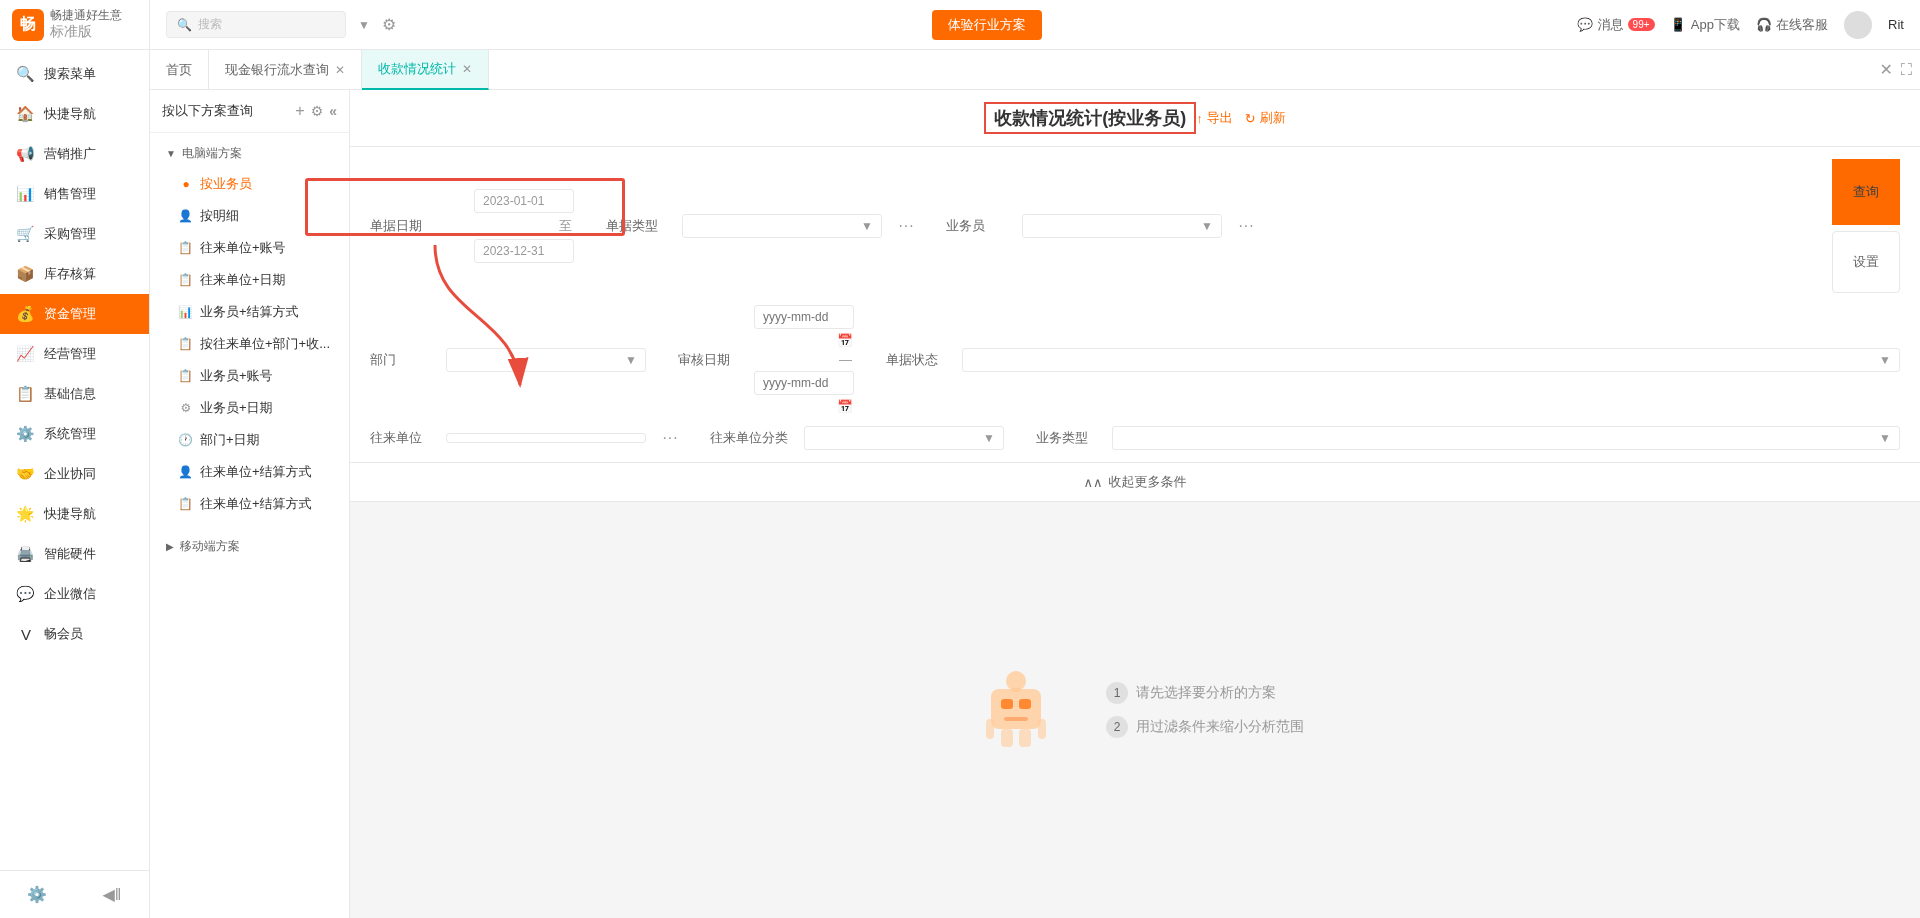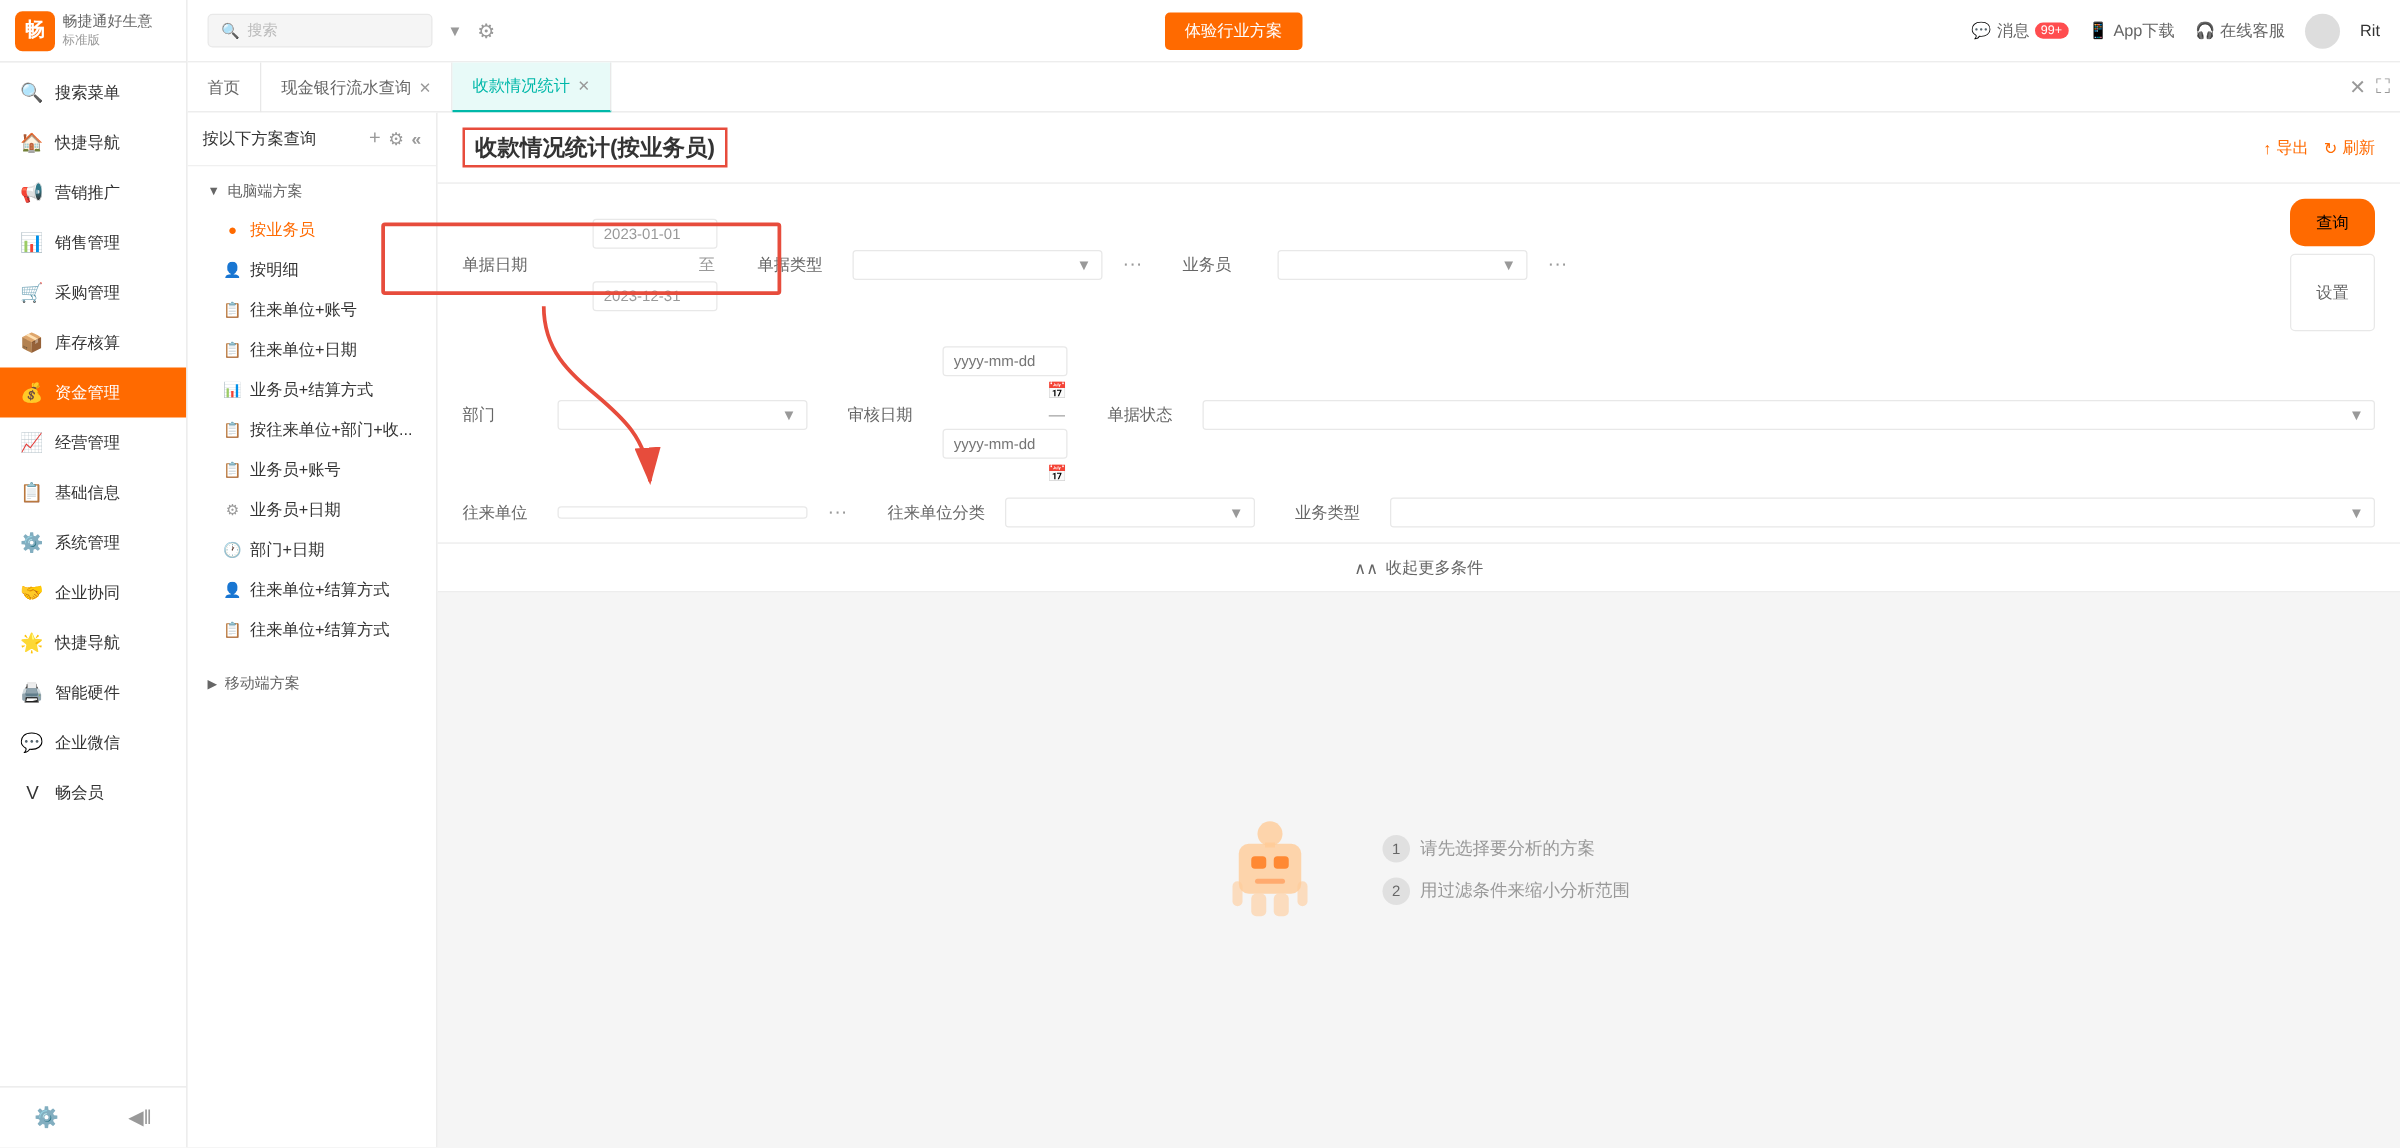--- a/index.html
+++ b/index.html
@@ -3,21 +3,21 @@
   <meta charset="utf-8">
   <style>
     * { margin: 0; padding: 0; box-sizing: border-box; }
     body { font-family: 'Microsoft YaHei', Arial, sans-serif; font-size: 13px; background: #f5f5f5; width: 1920px; height: 918px; overflow: hidden; display: flex; }
 
     
     .sidebar { width: 150px; background: #fff; border-right: 1px solid #e8e8e8; display: flex; flex-direction: column; height: 918px; flex-shrink: 0; }
     .sidebar-logo { height: 50px; display: flex; align-items: center; padding: 0 12px; border-bottom: 1px solid #e8e8e8; }
     .logo-icon { width: 32px; height: 32px; background: #ff6a00; border-radius: 6px; display: flex; align-items: center; justify-content: center; color: white; font-size: 16px; font-weight: bold; margin-right: 6px; }
     .logo-text { font-size: 12px; color: #666; line-height: 1.2; }
-    .logo-badge { font-size: 10px; color: #999; }
+    .logo-badge { font-size: 14px; color: #999; }
     .sidebar-nav { flex: 1; overflow-y: auto; padding: 4px 0; }
     .nav-item { display: flex; align-items: center; padding: 10px 16px; cursor: pointer; color: #333; font-size: 13px; }
     .nav-item.active { background: #ff6a00; color: white; }
     .nav-item .nav-icon { width: 20px; height: 20px; margin-right: 8px; display: flex; align-items: center; justify-content: center; font-size: 15px; }
     .sidebar-bottom { padding: 8px 0; border-top: 1px solid #e8e8e8; display: flex; align-items: center; justify-content: space-around; }
     .sidebar-bottom-btn { padding: 6px; cursor: pointer; color: #999; font-size: 16px; }
 
     
     .main { flex: 1; display: flex; flex-direction: column; height: 918px; overflow: hidden; }
 
@@ -53,40 +53,40 @@
     .scheme-label { font-size: 12px; color: #666; padding: 6px 16px; display: flex; align-items: center; gap: 6px; cursor: pointer; }
     .scheme-label .arrow { font-size: 10px; }
     .scheme-item { display: flex; align-items: center; padding: 7px 16px 7px 28px; font-size: 13px; color: #333; cursor: pointer; gap: 6px; }
     .scheme-item.active { color: #ff6a00; }
     .scheme-item .item-icon { width: 16px; height: 16px; display: flex; align-items: center; justify-content: center; font-size: 12px; }
 
     
     .right-panel { flex: 1; display: flex; flex-direction: column; overflow: hidden; }
 
     
-    .page-header { background: #fff; padding: 12px 20px; border-bottom: 1px solid #e8e8e8; display: flex; align-items: center; justify-content: space-between; }
+    .page-header { background: #fff; padding: 12px 20px; border-bottom: 1px solid #e8e8e8; display: flex; align-items: center; justify-content: center; }
     .page-title { font-size: 18px; font-weight: 600; color: #333; border: 2px solid #e74c3c; padding: 2px 8px; }
     .page-header-actions { display: flex; align-items: center; gap: 12px; }
     .export-btn { display: flex; align-items: center; gap: 4px; color: #ff6a00; cursor: pointer; font-size: 13px; }
     .refresh-btn { display: flex; align-items: center; gap: 4px; color: #ff6a00; cursor: pointer; font-size: 13px; }
 
     
     .filter-area { background: #fff; padding: 12px 20px; border-bottom: 1px solid #e8e8e8; }
     .filter-row { display: flex; align-items: center; gap: 16px; margin-bottom: 12px; flex-wrap: wrap; }
     .filter-row:last-child { margin-bottom: 0; }
     .filter-label { color: #666; font-size: 13px; white-space: nowrap; min-width: 60px; }
     .date-filter { display: flex; align-items: center; gap: 6px; }
     .date-btn { padding: 4px 8px; border: 1px solid #e8e8e8; border-radius: 3px; font-size: 12px; color: #666; cursor: pointer; background: #fff; }
     .date-btn.active { background: #ff6a00; color: white; border-color: #ff6a00; }
     .date-input-group { display: flex; align-items: flex-end; gap: 4px; flex-direction: column; }
     .date-input { border: 1px solid #e8e8e8; border-radius: 3px; padding: 4px 8px; font-size: 12px; color: #999; min-width: 100px; }
     .select-field { display: flex; align-items: center; border: 1px solid #e8e8e8; border-radius: 3px; padding: 4px 8px; font-size: 12px; color: #999; min-width: 180px; cursor: pointer; background: #fff; }
     .select-field .chevron { margin-left: auto; color: #999; }
     .more-btn { color: #999; cursor: pointer; font-size: 16px; }
-    .query-btn { background: #ff6a00; color: #000000; border: none; border-radius: 12px; padding: 10px 20px; font-size: 13px; cursor: pointer; }
+    .query-btn { background: #ff6a00; color: #404040; border: none; border-radius: 0; padding: 24px 20px; font-size: 13px; cursor: pointer; }
     .settings-btn { border: 1px solid #e8e8e8; background: #fff; border-radius: 4px; padding: 21px 20px; font-size: 13px; color: #666; cursor: pointer; }
     .filter-actions { display: flex; flex-direction: column; gap: 6px; margin-left: auto; }
     .dash-separator { color: #999; padding: 0 2px; }
     .calendar-icon { color: #999; cursor: pointer; }
 
     
     .collapse-bar { display: flex; align-items: center; justify-content: center; padding: 10px; background: #fff; border-bottom: 1px solid #e8e8e8; cursor: pointer; color: #666; font-size: 13px; gap: 6px; }
 
     
     .data-area { flex: 1; background: #f5f5f5; display: flex; flex-direction: column; align-items: center; justify-content: center; gap: 16px; }

